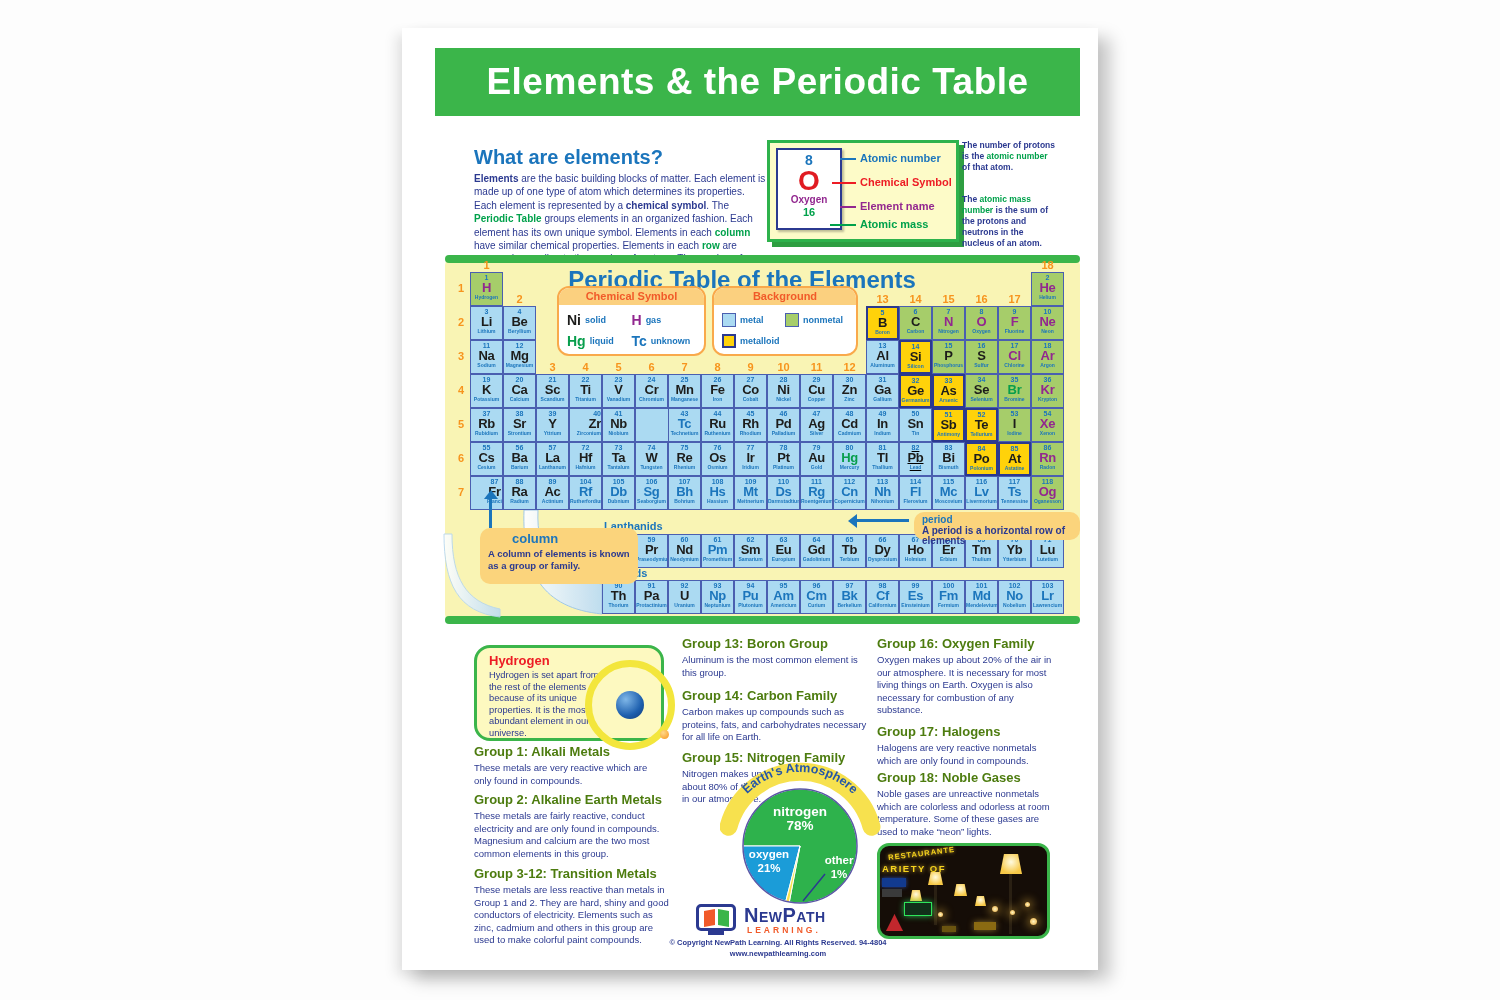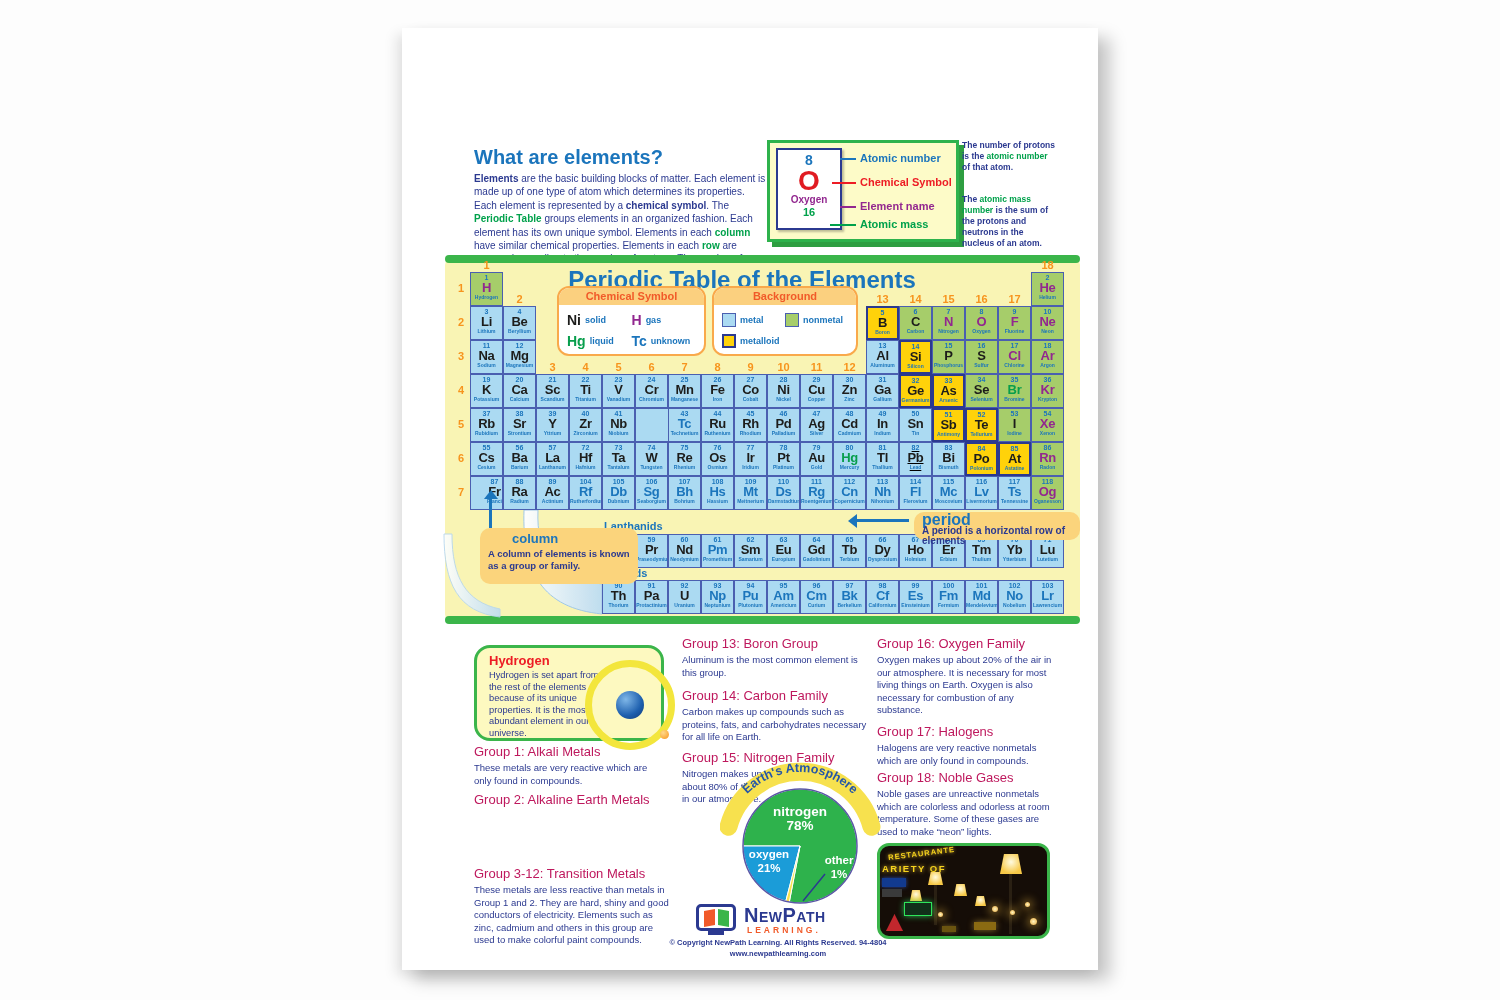--- a/index.html
+++ b/index.html
@@ -50,26 +50,26 @@
   .plabel{position:absolute;width:12px;text-align:right;color:#f7941d;font-weight:bold;font-size:11px;}
   .series-label{position:absolute;color:#1b75bc;font-weight:bold;font-size:11px;}
   
   .callout{position:absolute;background:#fbd47c;border-radius:10px;}
   #callout-column{left:78px;top:500px;width:158px;height:56px;}
   #column-word{position:absolute;left:32px;top:3px;color:#1b75bc;font-weight:bold;font-size:13px;}
   #column-text{position:absolute;left:8px;top:20px;width:144px;font-size:9.5px;line-height:1.25;color:#2b3990;font-weight:bold;}
   #col-arrow-line{left:87px;top:470px;width:3px;height:30px;background:#1b75bc;}
   #col-arrow-head{left:82px;top:462px;width:0;height:0;border-left:7px solid transparent;border-right:7px solid transparent;border-bottom:9px solid #1b75bc;}
   #callout-period{left:512px;top:484px;width:166px;height:28px;padding:2px 0 0 8px;box-sizing:border-box;}
-  #period-word{color:#1b75bc;font-weight:bold;font-size:16px;line-height:12px;}
+  #period-word{color:#1b75bc;font-weight:bold;font-size:10px;line-height:12px;}
   #period-text{color:#2b3990;font-weight:bold;font-size:10px;line-height:10px;}
   #per-arrow-line{left:455px;top:491px;width:52px;height:3px;background:#1b75bc;}
   #per-arrow-head{left:446px;top:486px;width:0;height:0;border-top:7px solid transparent;border-bottom:7px solid transparent;border-right:9px solid #1b75bc;}
   
-  .ghead{position:absolute;color:#be185d;font-weight:normal;font-size:13px;white-space:nowrap;}
+  .ghead{position:absolute;color:#4d7c0f;font-weight:bold;font-size:13px;white-space:nowrap;}
   .gbody{position:absolute;color:#2b3990;font-size:9.5px;line-height:1.32;font-weight:500;}
   #hyd-box{left:72px;top:617px;width:190px;height:96px;background:#fdf9c0;border:3px solid #3bb54a;border-radius:16px;box-sizing:border-box;}
   #hyd-title{position:absolute;left:12px;top:5px;color:#ed1c24;font-weight:bold;font-size:13px;}
   #hyd-text{position:absolute;left:12px;top:22px;width:122px;font-size:9.3px;line-height:1.25;color:#2b3990;font-weight:500;}
   #atom-ring{left:183px;top:632px;width:90px;height:90px;border:7px solid #f3e63c;border-radius:50%;box-sizing:border-box;}
   #atom-nucleus{left:214px;top:663px;width:28px;height:28px;border-radius:50%;background:radial-gradient(circle at 35% 30%,#7fb7e8,#1d5fae 60%,#123a74);}
   #atom-electron{left:258px;top:702px;width:9px;height:9px;border-radius:50%;background:radial-gradient(circle at 35% 30%,#ffd98a,#f7941d);}
   
   #pie-wrap{left:318px;top:726px;width:165px;height:170px;}
   #logo{left:294px;top:876px;width:180px;height:32px;}
@@ -89,20 +89,23 @@
         clip-path:polygon(18% 0,82% 0,100% 100%,0 100%);box-shadow:0 0 14px 5px rgba(255,215,80,.45);}
   .dot{position:absolute;border-radius:50%;background:radial-gradient(circle,#fff4c0,#e8a93c);box-shadow:0 0 8px 3px rgba(255,200,70,.4);}
   .post{position:absolute;width:3px;background:#2a2013;}
 </style>
 </head>
 <body>
 
 <div id="stage">
   <div id="page">
 
+    <div class="abs" id="header-band">
+      <div id="poster-title">Elements &amp; the Periodic Table</div>
+    </div>
 
     <div class="abs" id="intro-heading">What are elements?</div>
     <div class="abs" id="intro-para"><span class="rt-bn">Elements</span><span class="rt-p"> are the basic building blocks of matter.  Each element is made up of one type of atom which determines its properties.  Each element is represented by a </span><span class="rt-bn">chemical symbol</span><span class="rt-p">.  The </span><span class="rt-bg">Periodic Table</span><span class="rt-p"> groups elements in an organized fashion.  Each element has its own unique symbol.  Elements in each </span><span class="rt-bg">column</span><span class="rt-p"> have similar chemical properties.  Elements in each </span><span class="rt-bg">row</span><span class="rt-p"> are arranged according to the number of protons.  The number of protons (atomic number) increases from left to right in each row.</span></div>
 
     <div class="abs" id="oxy-box"></div>
     <div class="abs" id="oxy-cell">
       <div class="num">8</div>
       <div class="sym">O</div>
       <div class="name">Oxygen</div>
       <div class="mass">16</div>
@@ -363,21 +366,21 @@
         <div class="cell cat-m" style="left: 101px; top: 380px;">
           <div class="n">38</div>
           <div class="s st-s">Sr</div>
           <div class="nm">Strontium</div>
         </div>
         <div class="cell cat-m" style="left: 134px; top: 380px;">
           <div class="n">39</div>
           <div class="s st-s">Y</div>
           <div class="nm">Yttrium</div>
         </div>
-        <div class="cell cat-m" style="left: 167px; top: 380px;">
+        <div class="cell cat-m" style="left: 167px; top: 380px; text-align: right;">
           <div class="n">40</div>
           <div class="s st-s">Zr</div>
           <div class="nm">Zirconium</div>
         </div>
         <div class="cell cat-m" style="left: 200px; top: 380px;">
           <div class="n">41</div>
           <div class="s st-s">Nb</div>
           <div class="nm">Niobium</div>
         </div>
         <div class="cell cat-m" style="left: 233px; top: 380px; padding-left: 36px;">
@@ -812,20 +815,21 @@
       <div id="hyd-title">Hydrogen</div>
       <div id="hyd-text">Hydrogen is set apart from the rest of the elements because of its unique properties.  It is the most abundant element in our universe.</div>
     </div>
     <div class="abs" id="atom-ring"></div>
     <div class="abs" id="atom-nucleus"></div>
     <div class="abs" id="atom-electron"></div>
 
     <div class="ghead" style="left:72px;top:716px;">Group 1: Alkali Metals</div>
     <div class="gbody" style="left:72px;top:734px;width:192px;">These metals are very reactive which are only found in compounds.</div>
     <div class="ghead" style="left:72px;top:764px;">Group 2: Alkaline Earth Metals</div>
+    <div class="gbody" style="left:72px;top:782px;width:196px;">These metals are fairly reactive, conduct electricity and are only found in compounds. Magnesium and calcium are the two most common elements in this group.</div>
     <div class="ghead" style="left:72px;top:838px;">Group 3-12: Transition Metals</div>
     <div class="gbody" style="left:72px;top:856px;width:196px;">These metals are less reactive than metals in Group 1 and 2.  They are hard, shiny and good conductors of electricity.  Elements such as zinc, cadmium and others in this group are used to make colorful paint compounds.</div>
 
     <div class="ghead" style="left:280px;top:608px;">Group 13: Boron Group</div>
     <div class="gbody" style="left:280px;top:626px;width:178px;">Aluminum is the most common element is this group.</div>
     <div class="ghead" style="left:280px;top:660px;">Group 14: Carbon Family</div>
     <div class="gbody" style="left:280px;top:678px;width:186px;">Carbon makes up compounds such as proteins, fats, and carbohydrates necessary for all life on Earth.</div>
     <div class="ghead" style="left:280px;top:722px;">Group 15: Nitrogen Family</div>
     <div class="gbody" style="left:280px;top:740px;width:92px;">Nitrogen makes up about 80% of the air in our atmosphere.</div>
 

